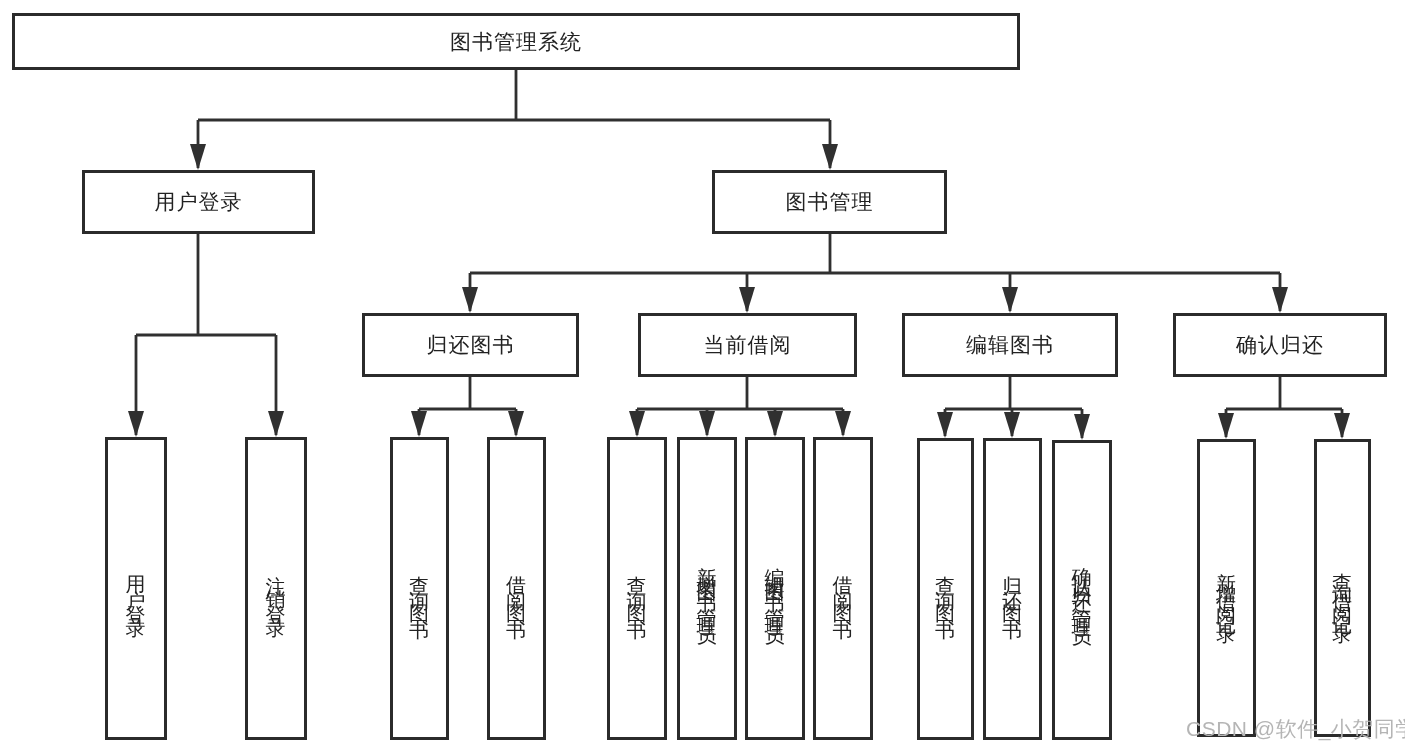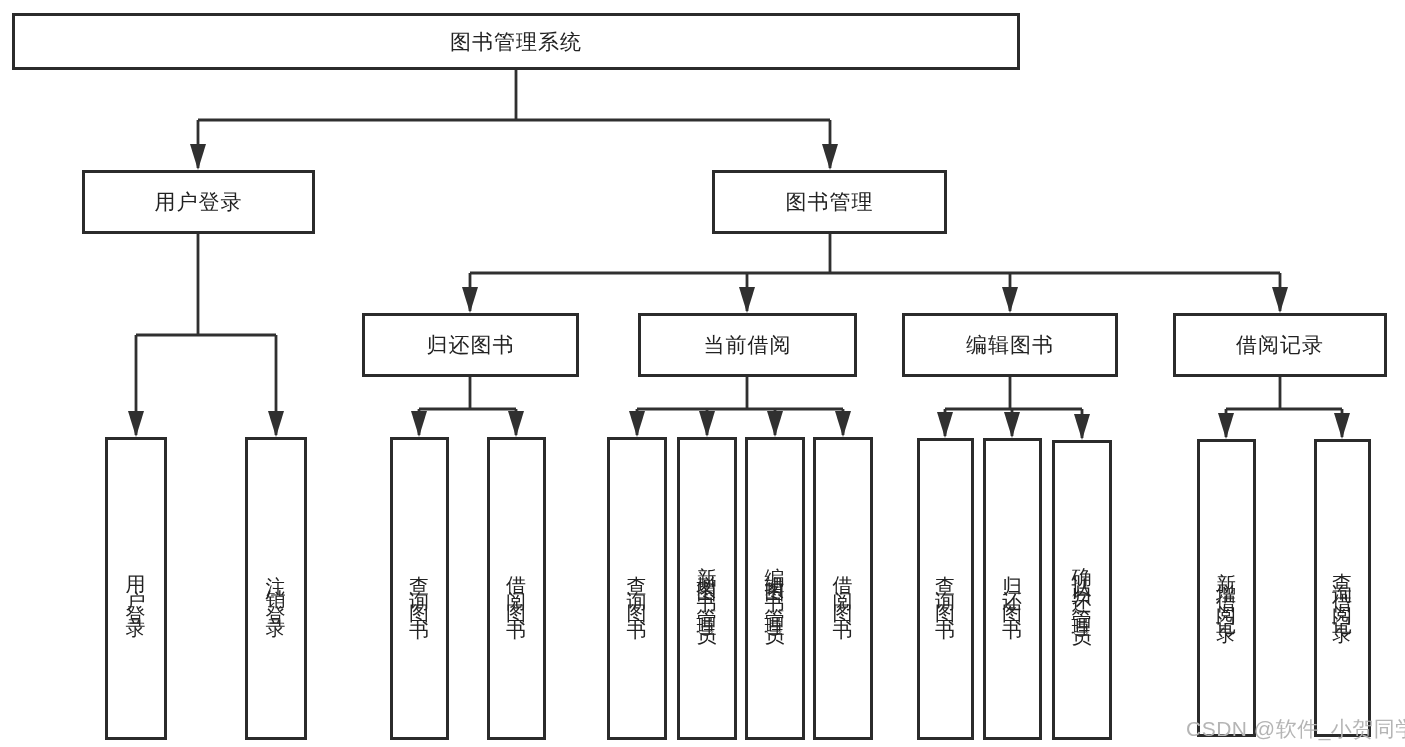--- a/index.html
+++ b/index.html
@@ -82,21 +82,21 @@
   <div class="box h" style="left:362px;top:313px;width:217px;height:64px">
     <span>归还图书</span>
   </div>
   <div class="box h" style="left:638px;top:313px;width:219px;height:64px">
     <span>当前借阅</span>
   </div>
   <div class="box h" style="left:902px;top:313px;width:216px;height:64px">
     <span>编辑图书</span>
   </div>
   <div class="box h" style="left:1173px;top:313px;width:214px;height:64px">
-    <span>借阅记录</span>
+    <span>确认归还</span>
   </div>
 
   <div class="box v ls-s" style="left:105px;top:437px;width:62px;height:303px">
     <span>用户登录</span>
   </div>
   <div class="box v ls-s" style="left:245px;top:437px;width:62px;height:303px">
     <span>注销登录</span>
   </div>
 
   <div class="box v ls-s" style="left:390px;top:437px;width:59px;height:303px">

